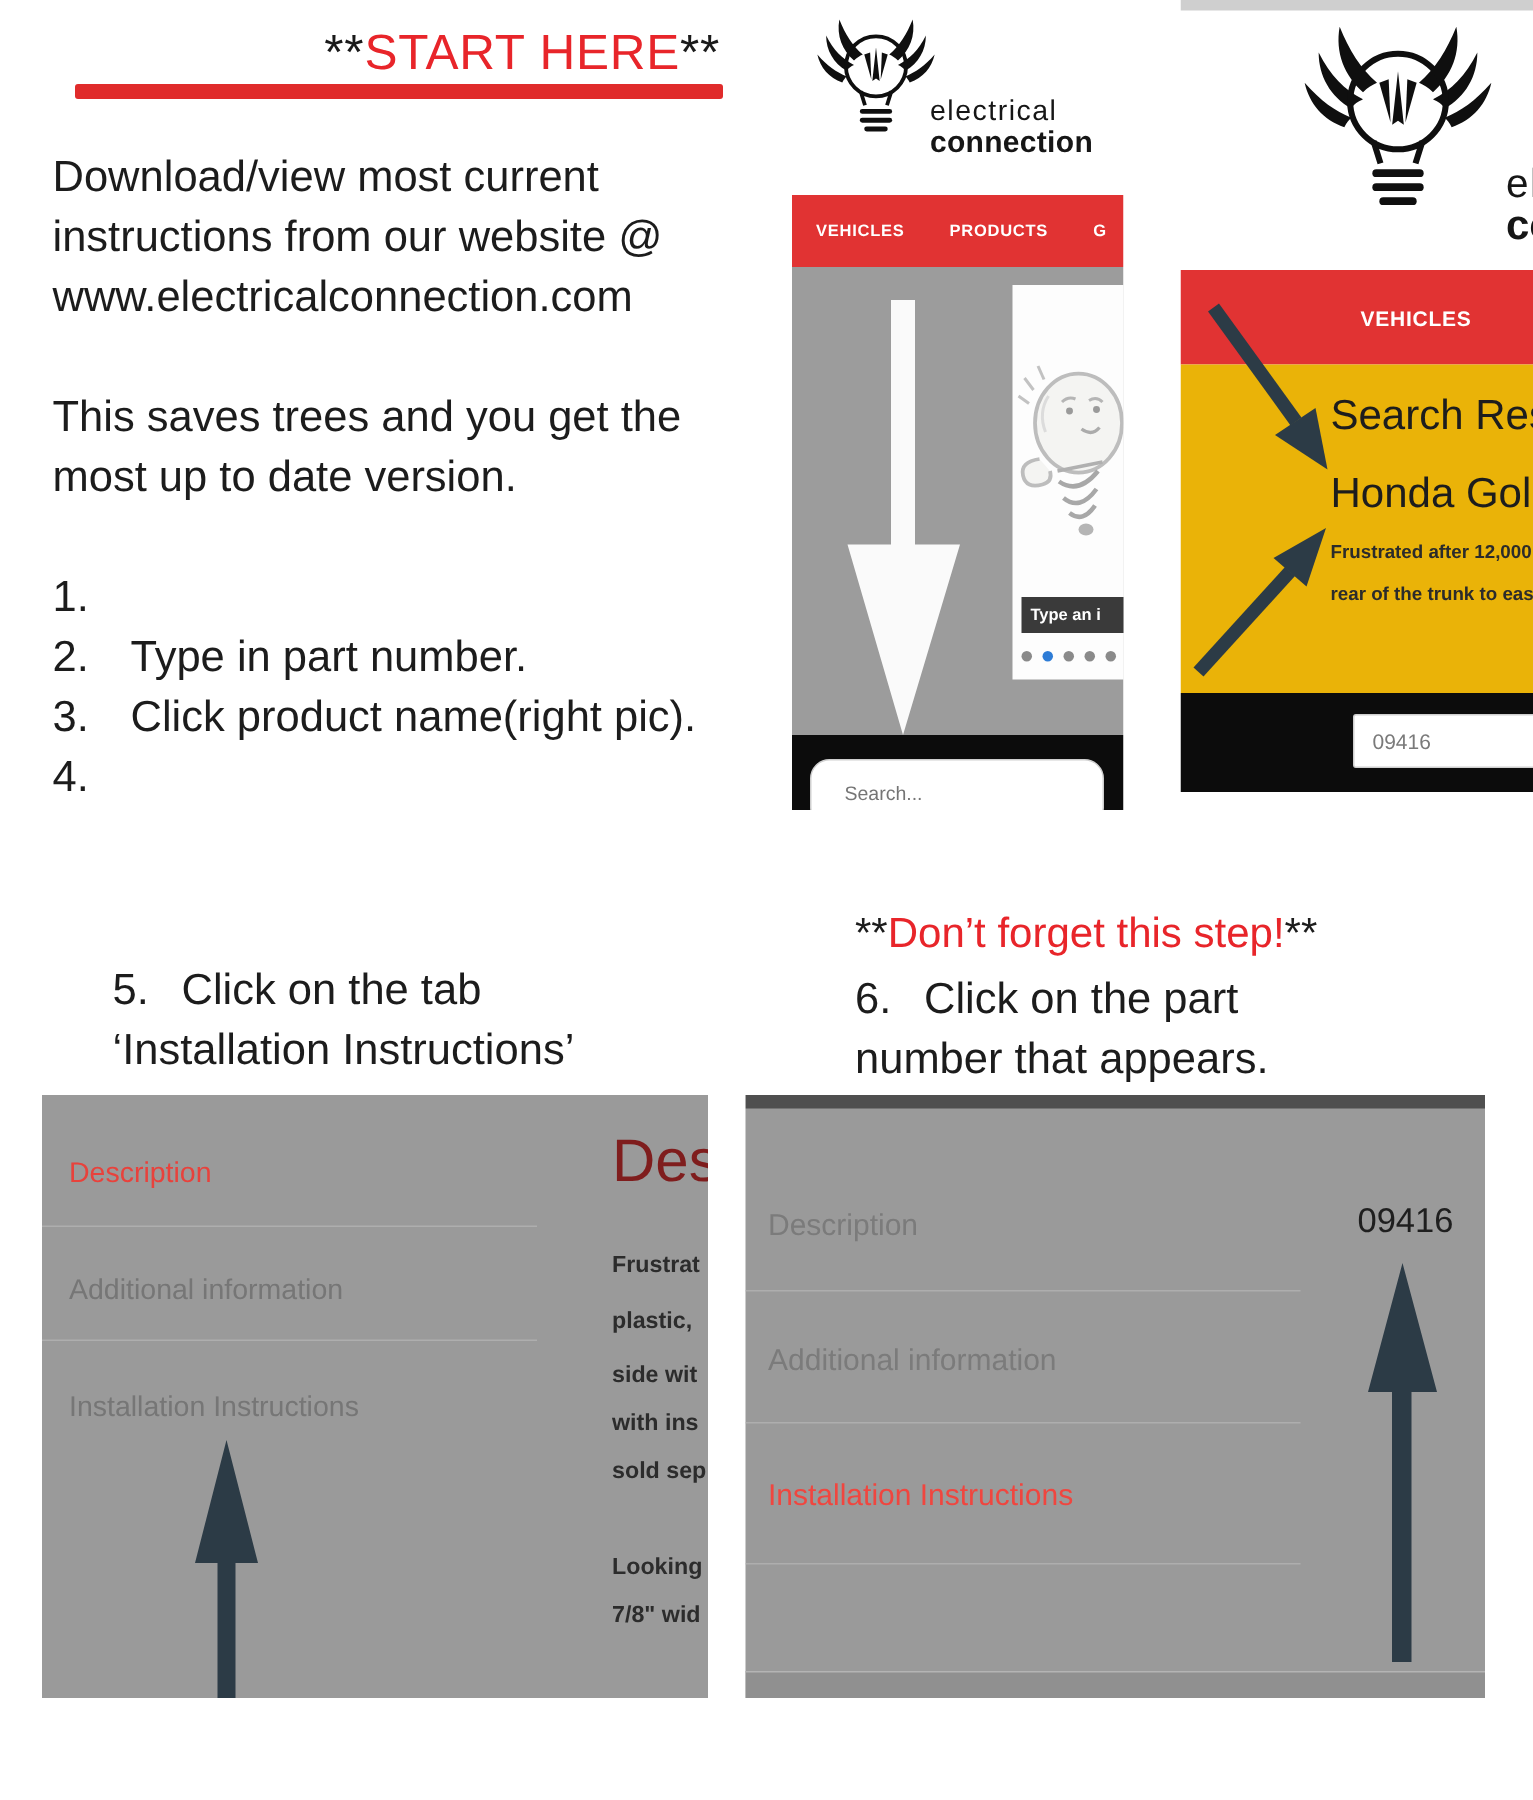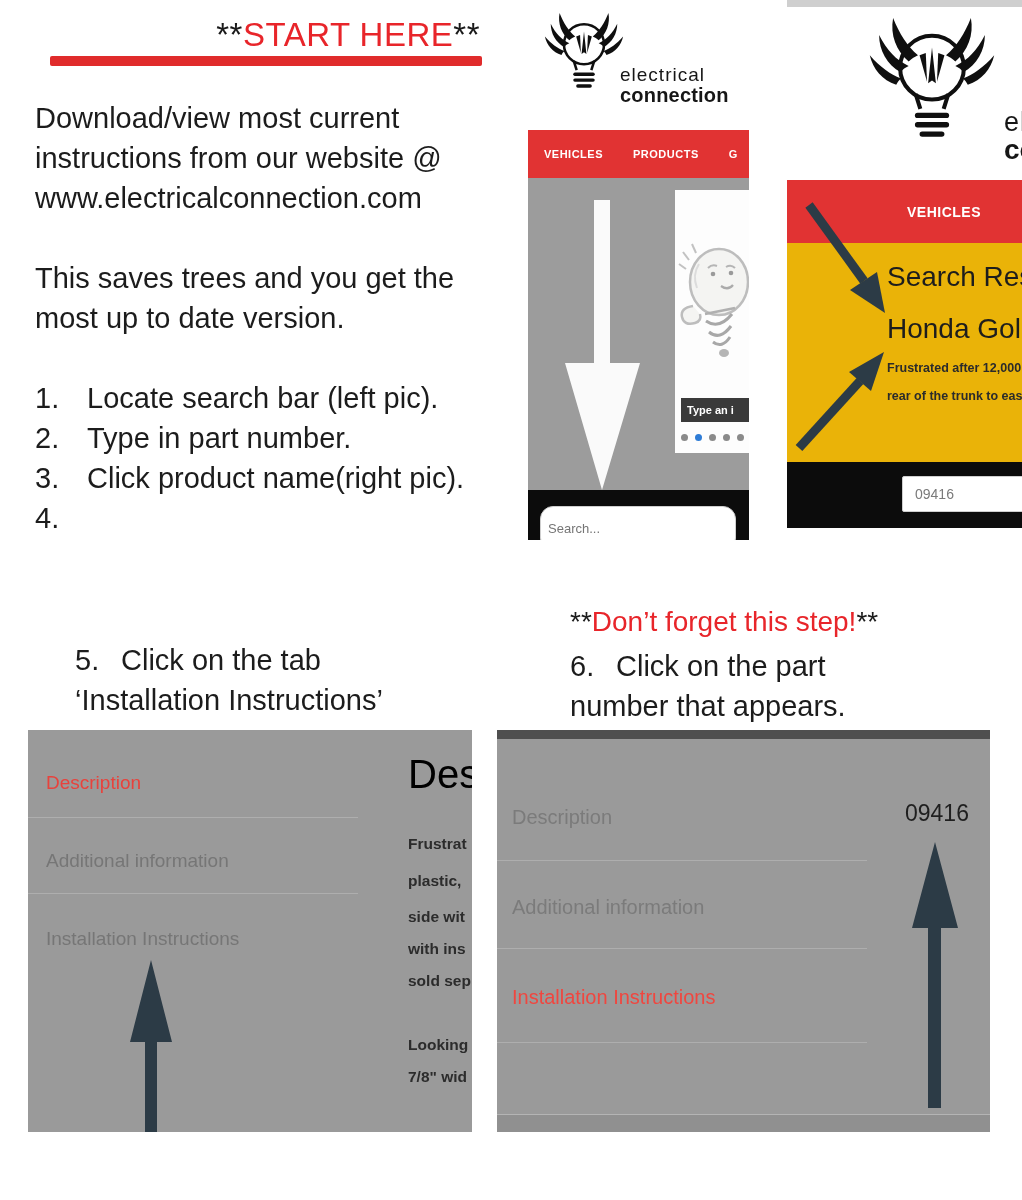--- a/index.html
+++ b/index.html
@@ -44,21 +44,21 @@
   .lp-body{position:absolute;left:0;top:173px;width:221px;height:312px;background:#9c9c9c}
   .white-arrow{position:absolute;left:0;top:0}
   .lp-panel{position:absolute;left:147px;top:12px;width:80px;height:263px;background:#fdfdfd}
   .lp-badge{position:absolute;left:6px;top:208px;height:24px;line-height:24px;padding:0 6px;
             background:#3a3a3a;color:#fff;font-size:11px;font-weight:bold;white-space:nowrap;overflow:hidden;width:70px}
   .lp-dots{position:absolute;left:6px;top:244px;display:flex;gap:7px}
   .lp-dots span{width:7px;height:7px;border-radius:50%;background:#8a8a8a;display:block}
   .lp-dots span:nth-child(2){background:#2e7cd6}
   .lp-footer{position:absolute;left:0;bottom:0;width:221px;height:50px;background:#0c0c0c}
   .lp-footer input{position:absolute;left:12px;top:16px;width:196px;height:45px;border:1px solid #cfcfcf;
-                   border-radius:13px;font-family:"Liberation Sans",sans-serif;font-size:13px;color:#888;padding:0 7px;background:#fff}
+                   border-radius:13px;font-family:"Liberation Sans",sans-serif;font-size:13px;color:#888;padding:0 22px;background:#fff}
 
   
   .pic-right{left:787px;top:0;width:257px;height:560px;background:#fff}
   .rp-strip{position:absolute;left:0;top:0;width:257px;height:7px;background:#cfcfcf}
   .rp-logo{position:absolute;left:75px;top:8px;width:300px;height:172px}
   .rp-logo svg{position:absolute;left:0;top:0}
   .rp-words{position:absolute;left:142px;top:100px;color:#161616;line-height:28px}
   .rp-words .w1{font-size:27px;letter-spacing:1px}
   .rp-words .w2{font-size:28px;font-weight:bold}
   .rp-nav{position:absolute;left:0;top:180px;width:257px;height:63px;background:#e13333;
@@ -73,21 +73,21 @@
   .rp-footer input{position:absolute;left:115px;top:14px;width:200px;height:36px;border:1px solid #cfcfcf;
                    border-radius:2px;font-family:"Liberation Sans",sans-serif;font-size:14px;color:#7a7a7a;padding:0 12px;background:#fff}
   .rp-arrows{position:absolute;left:0;top:0;pointer-events:none}
 
   
   .pic3{left:28px;top:730px;width:444px;height:402px;background:#9a9a9a}
   .pic4{left:497px;top:730px;width:493px;height:402px;background:#9a9a9a}
   .tab{position:absolute;left:18px;font-size:19px;color:#767676;white-space:nowrap}
   .tab.active{color:#e8423c}
   .divider{position:absolute;height:1px;background:#aeaeae}
-  .p3-head{position:absolute;left:380px;top:22px;font-size:40px;color:#000000;white-space:nowrap}
+  .p3-head{position:absolute;left:380px;top:22px;font-size:40px;color:#7f1d1d;white-space:nowrap}
   .p3-line{position:absolute;left:380px;font-size:15.5px;font-weight:bold;color:#2c2c2c;white-space:nowrap}
   .p4-strip{position:absolute;left:0;top:0;width:493px;height:9px;background:#4f4f4f}
   .p4-bottom{position:absolute;left:0;top:384px;width:493px;height:18px;background:#909090;border-top:1px solid #b4b4b4}
   .p4-tab{position:absolute;left:15px;font-size:20px;color:#7b7b7b;white-space:nowrap}
   .p4-tab.active{color:#f0463f}
   .part-num{position:absolute;left:408px;top:70px;font-size:23px;color:#1f1f1f}
   .dark-arrow{position:absolute;left:0;top:0;pointer-events:none}
 </style>
 </head>
 <body>
@@ -96,21 +96,20 @@
 
   <div class="start-here"><span class="ast">**</span><span>START HERE</span><span class="ast">**</span></div>
   <div class="red-bar"></div>
 
   <p class="para p2">This saves trees and you get the most up to date version.</p>
   <p class="para p1">Download/view most current instructions from our website @ www.electricalconnection.com</p>
 
   <div class="steps">
     <div class="step-line">
         <span class="num">1.</span>
-        <span>Locate search bar (left pic).</span>
       </div>
     <div class="step-line">
         <span class="num">2.</span>
         <span>Type in part number.</span>
       </div>
     <div class="step-line">
         <span class="num">3.</span>
         <span>Click product name(right pic).</span>
       </div>
     <div class="step-line">

